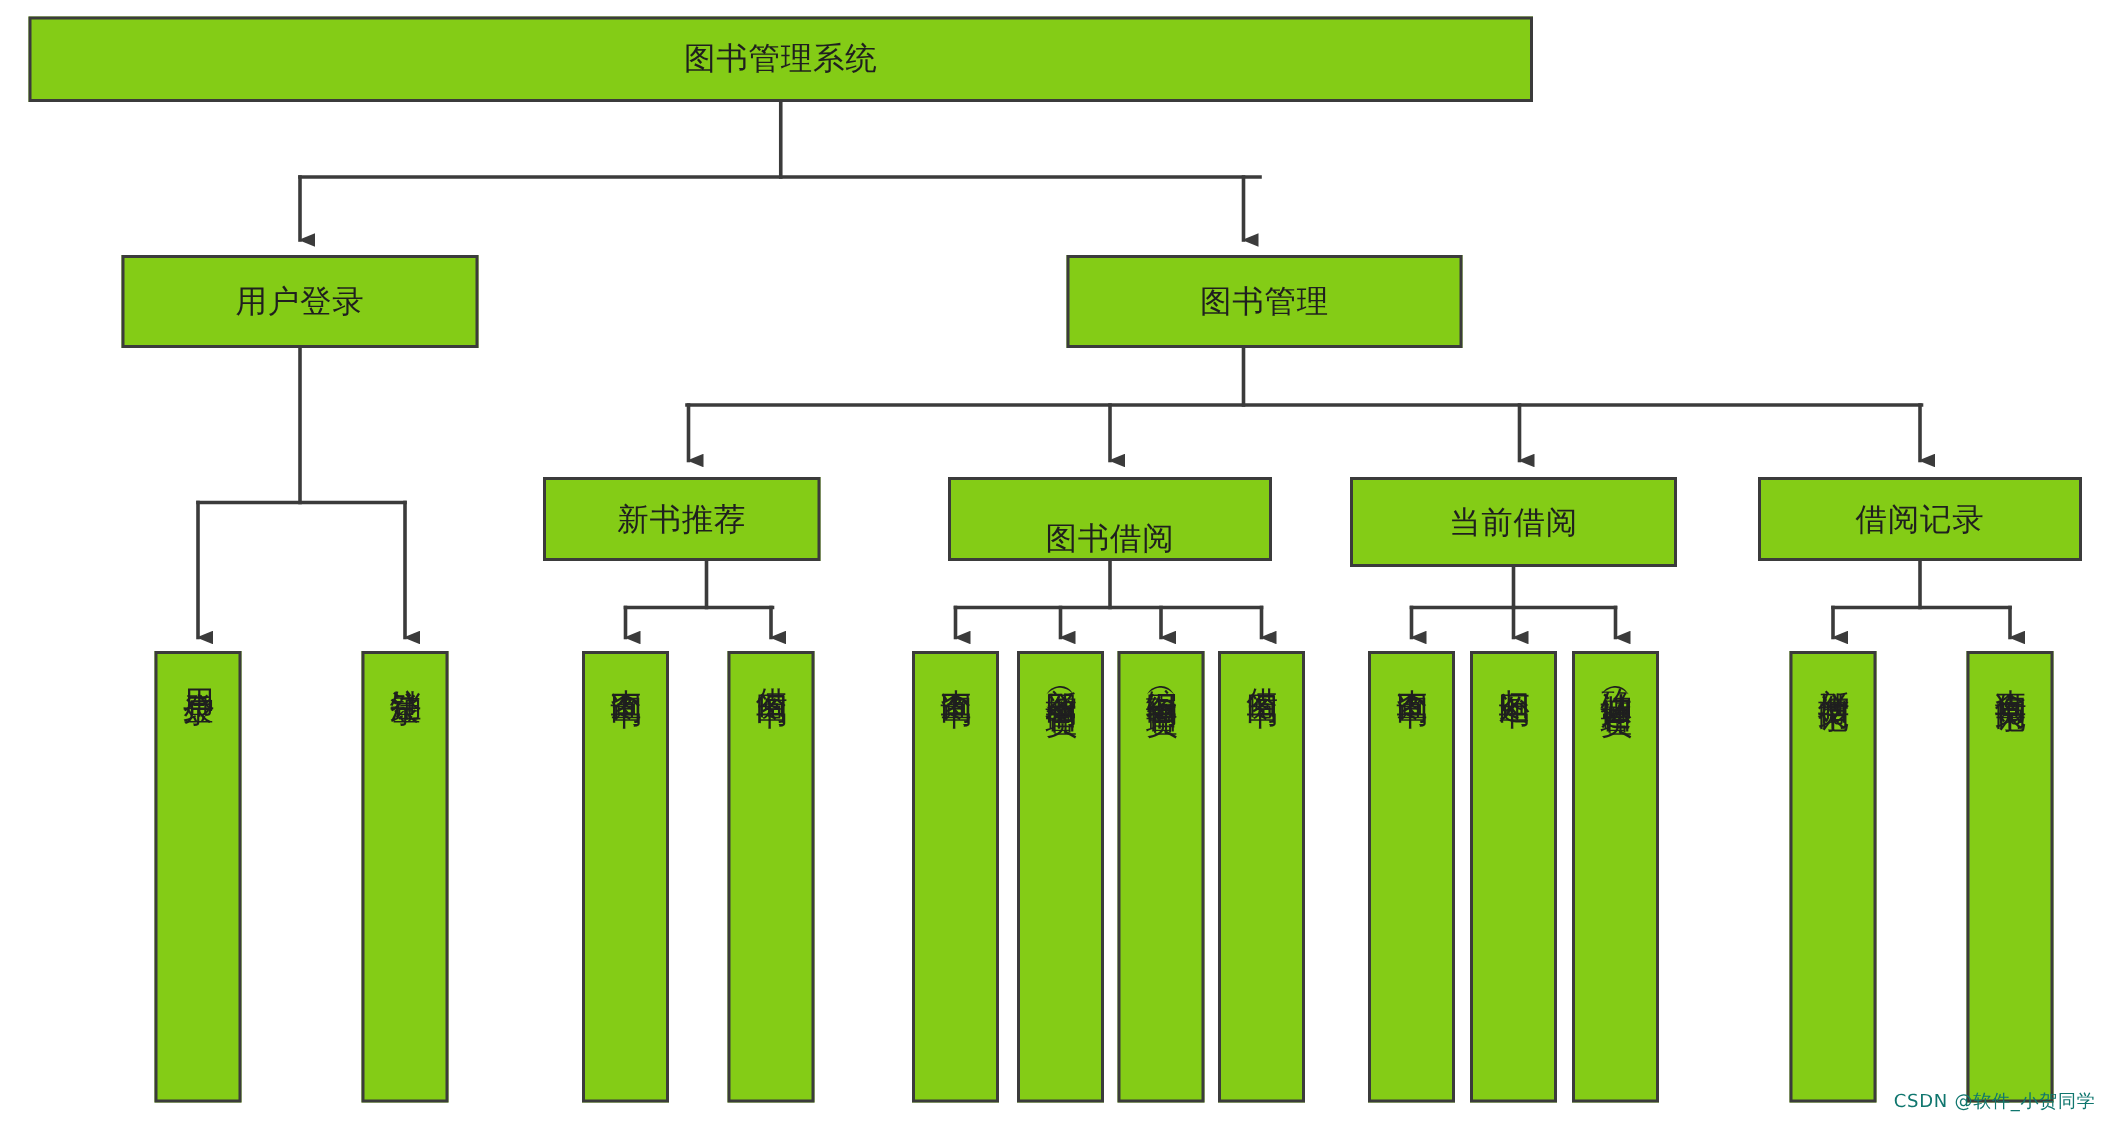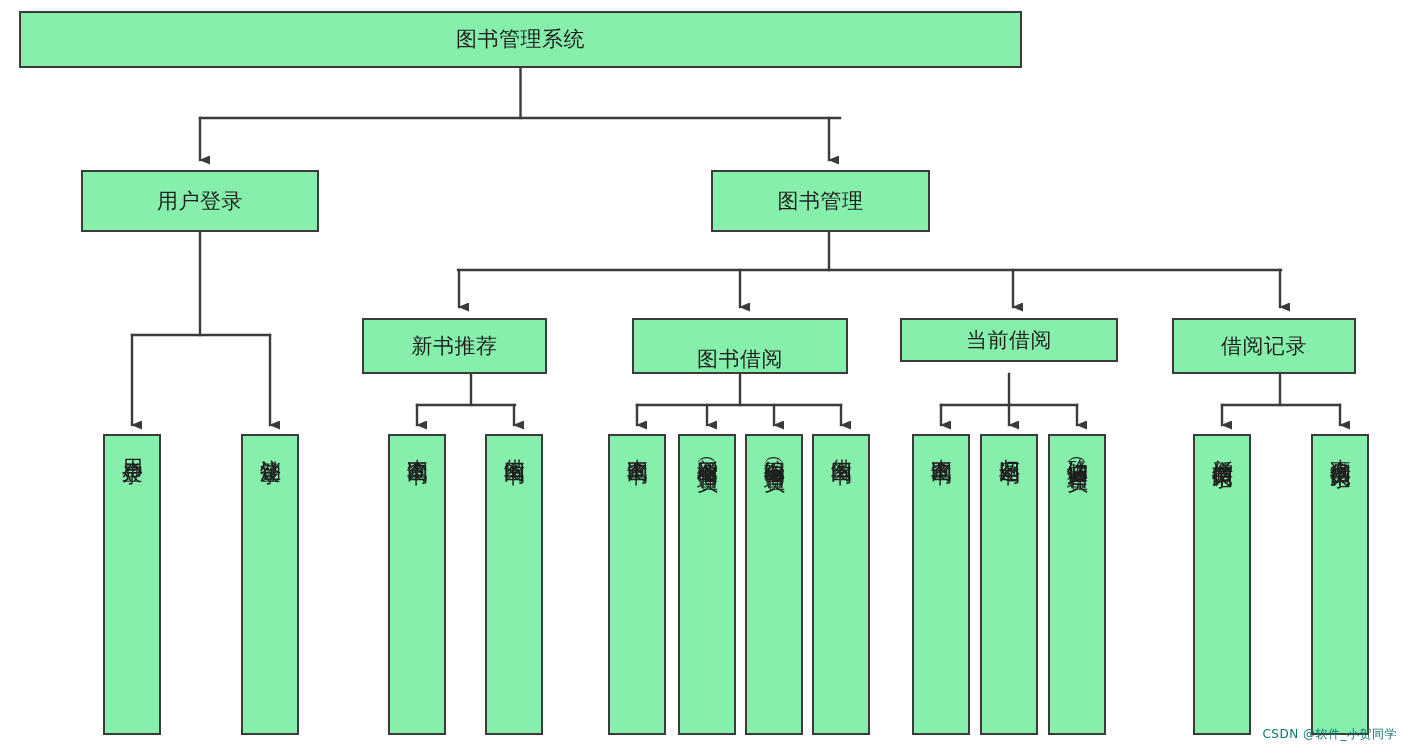--- a/index.html
+++ b/index.html
@@ -22,21 +22,21 @@
   svg#flow-svg {
     position: absolute;
     left: 0;
     top: 0;
     width: 1405px;
     height: 747px;
   }
   .node-box {
     position: absolute;
     box-sizing: border-box;
-    background: #86efac;
+    background: #84cc16;
     border: 2px solid #3b3b3b;
     display: flex;
     align-items: center;
     justify-content: center;
     overflow: hidden;
   }
   .node-label {
     color: #1f1f1f;
     font-size: 21px;
     line-height: 1.18;
@@ -124,37 +124,37 @@
   </svg>
 
   <div class="node-box" style="left:19px; top:11px; width:1003px; height:57px;">
     <span class="node-label">图书管理系统</span>
   </div>
 
   <div class="node-box" style="left:81px; top:170px; width:238px; height:62px;">
     <span class="node-label">用户登录</span>
   </div>
 
-  <div class="node-box" style="left:711px; top:170px; width:219px; height:62px;">
+  <div class="node-box" style="left:711px; top:170px; width:264px; height:62px;">
     <span class="node-label">图书管理</span>
   </div>
 
   <div class="node-box" style="left:362px; top:318px; width:185px; height:56px;">
     <span class="node-label">新书推荐</span>
   </div>
 
   <div class="node-box" style="left:632px; top:318px; width:216px; height:56px;align-items:flex-end;">
     <span class="node-label">图书借阅</span>
   </div>
 
-  <div class="node-box" style="left:900px; top:318px; width:218px; height:44px;">
+  <div class="node-box" style="left:900px; top:318px; width:218px; height:60px;">
     <span class="node-label">当前借阅</span>
   </div>
 
-  <div class="node-box" style="left:1172px; top:318px; width:184px; height:56px;">
+  <div class="node-box" style="left:1172px; top:318px; width:216px; height:56px;">
     <span class="node-label">借阅记录</span>
   </div>
 
   <div class="node-box vertical" style="left:103px; top:434px; width:58px; height:301px;">
     <span class="node-label">用户登录</span>
   </div>
 
   <div class="node-box vertical" style="left:241px; top:434px; width:58px; height:301px;">
     <span class="node-label">注销登录</span>
   </div>

